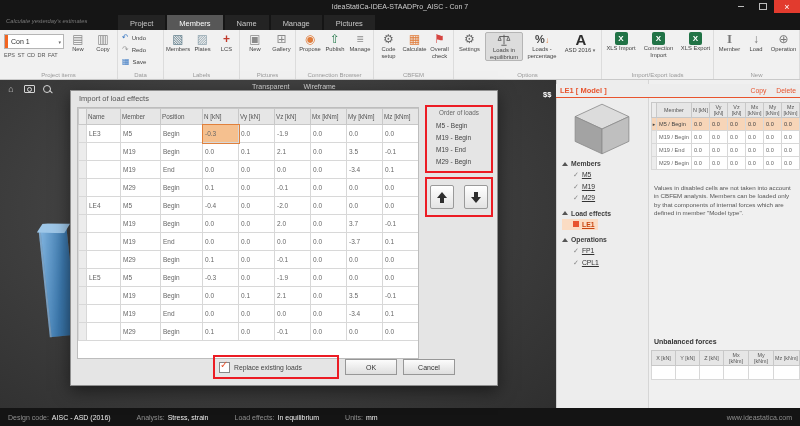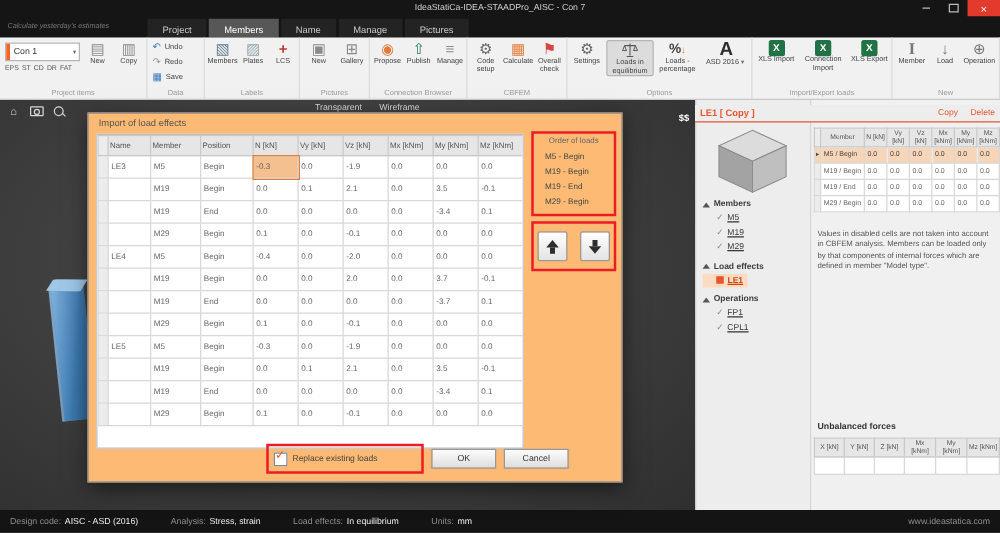--- a/index.html
+++ b/index.html
@@ -83,21 +83,21 @@
   tr.grp td{border-top:1px solid #8f8f8f;}
   #prop-table{position:absolute;left:2px;top:22px;width:148px;font-size:5.6px;}
   #prop-table th{font-size:5.4px;}
   #prop-table td{height:10px;}
   .note{position:absolute;left:5px;top:104px;width:142px;font-size:6.2px;color:#555;line-height:1.35;}
   .unb-title{position:absolute;left:5px;top:258px;font-size:7px;font-weight:bold;color:#333;}
   #unb-table{position:absolute;left:2px;top:270px;width:148px;font-size:5.8px;}
   #unb-table th{font-size:5.4px;}
   #unb-table td{height:11px;}
   
-  #dialog{position:absolute;left:70px;top:90px;width:428px;height:296px;background:#fdba74;
+  #dialog{position:absolute;left:70px;top:90px;width:428px;height:296px;background:#e5e5e5;
     border:1px solid #8f8f8f;box-shadow:0 5px 16px rgba(0,0,0,.5);z-index:5;box-sizing:border-box;}
   .dlg-title{position:absolute;left:8px;top:3px;font-size:7.5px;color:#555;}
   .dlg-tablewrap{position:absolute;left:6px;top:16px;width:342px;height:252px;background:#fff;border:1px solid #bdbdbd;box-sizing:border-box;overflow:hidden;}
   #dlg-table{width:340px;font-size:6.5px;}
   #dlg-table th{font-size:6.3px;text-align:left;height:13px;}
   #dlg-table td{height:15px;}
   .order-box{position:absolute;left:354px;top:14px;width:68px;height:68px;border:2px solid #ec1c24;box-sizing:border-box;}
   .ob-title{text-align:center;font-size:6.3px;color:#666;margin-top:2px;}
   .ob-items{margin:4px 0 0 9px;font-size:6.5px;color:#444;line-height:12px;}
   .arrow-box{position:absolute;left:354px;top:86px;width:68px;height:40px;border:2px solid #ec1c24;box-sizing:border-box;
@@ -368,21 +368,21 @@
       <u>FP1</u>
     </div>
     <div class="titem">
       <span class="chk">✓</span>
       <u>CPL1</u>
     </div>
   </div>
 </div>
 
 <div id="right-header">
-  <span class="ph-title">LE1 [ Copy ]</span>
+  <span class="ph-title">LE1 [ Model ]</span>
   <span class="ph-actions">
     <span>Copy</span>
     <span>Delete</span>
   </span>
 </div>
 
 <div id="prop-panel">
   <table id="prop-table">
     <colgroup>
         <col style="width:5px">

